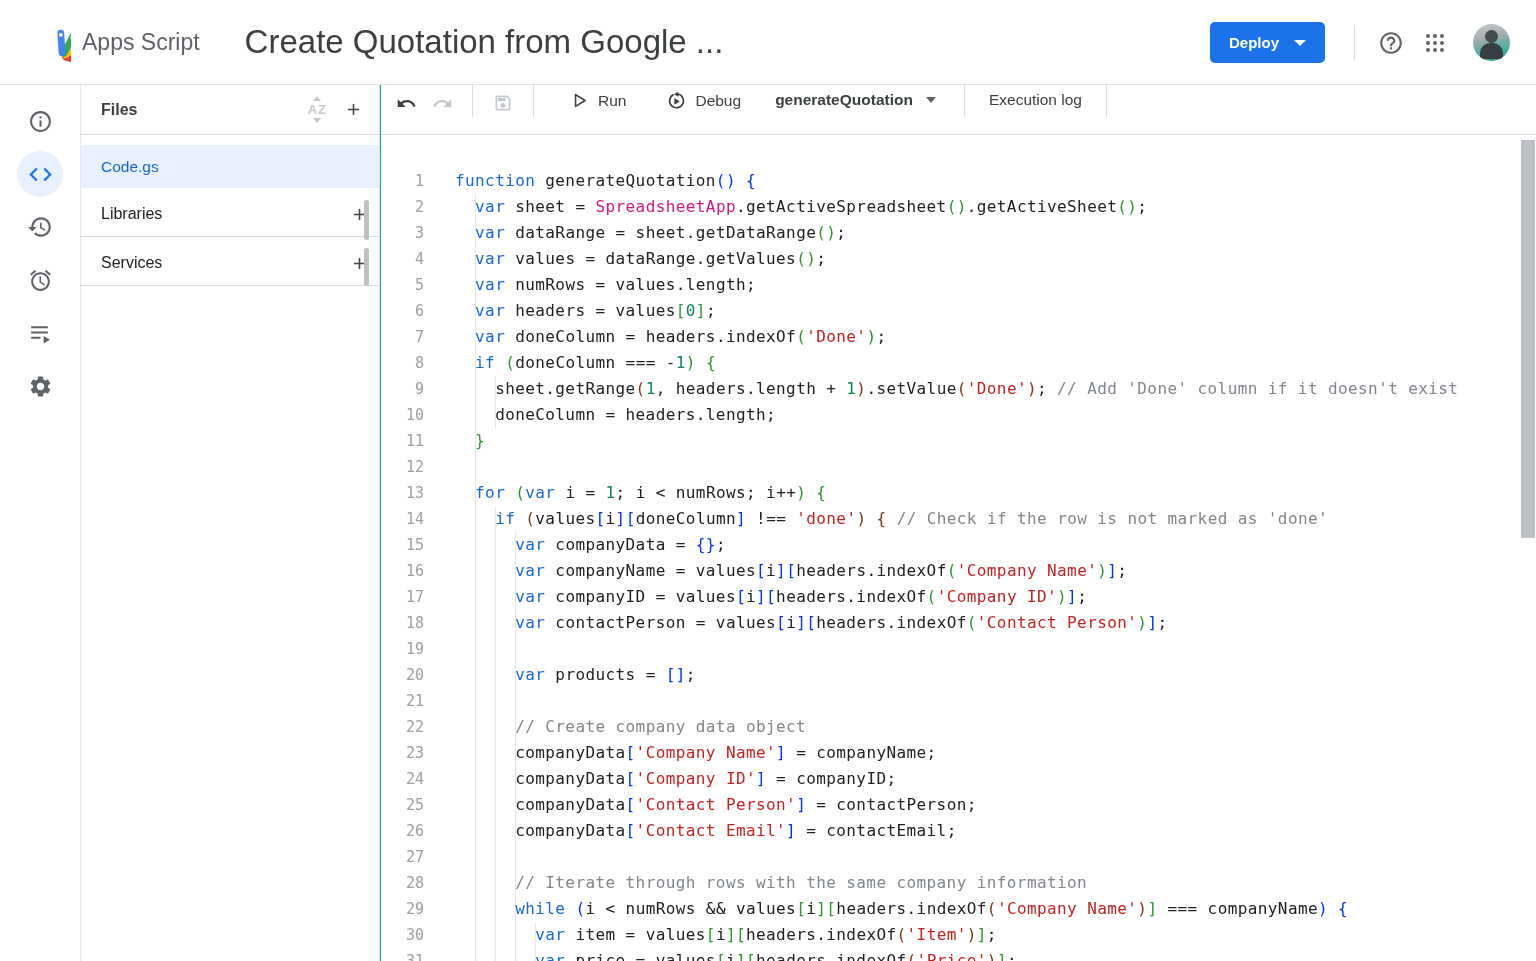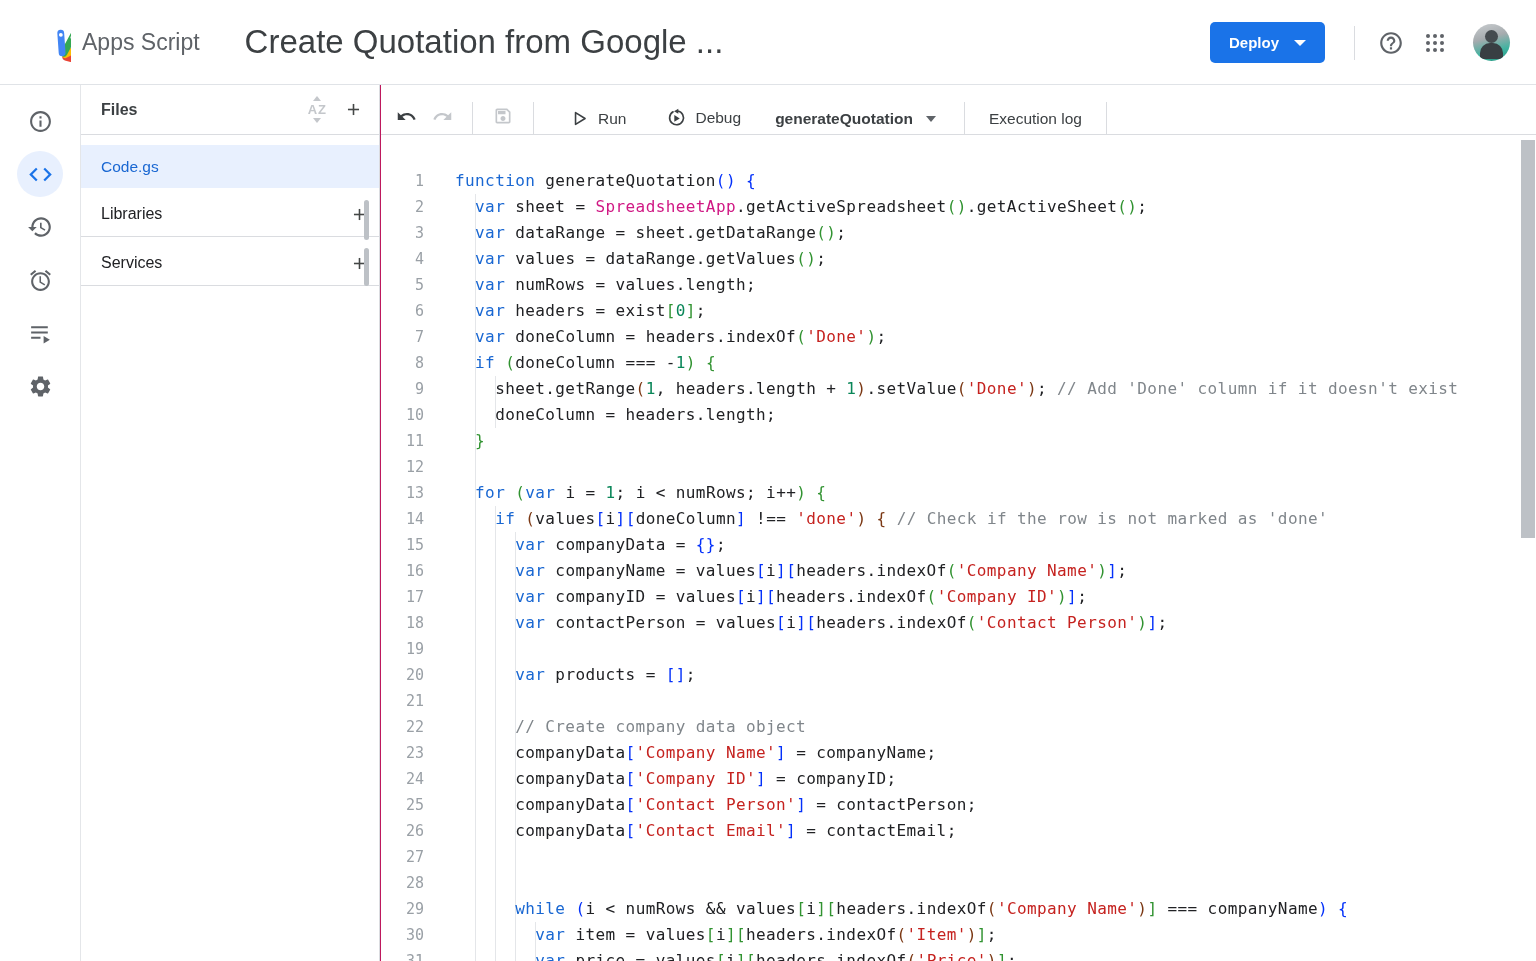--- a/index.html
+++ b/index.html
@@ -1,18 +1,18 @@
 <!DOCTYPE html>
 <html><head>
 <meta charset="utf-8">
 <style>
   * { box-sizing: border-box; margin: 0; padding: 0; }
   html,body { width:1536px; height:961px; overflow:hidden; background:#fff;
               font-family:"Liberation Sans", sans-serif; }
-  .app { position:relative; width:1536px; height:961px; background:#be185d; }
+  .app { position:relative; width:1536px; height:961px; background:#14b8a6; }
 
   
   .topbar { position:absolute; left:0; top:0; width:1536px; height:85px;
             background:#fff; border-bottom:1px solid #e0e3e7; display:flex; align-items:center; }
   .logo-wrap { display:flex; align-items:center; gap:11px; margin-left:33px; cursor:pointer; }
   .product-name { font-size:23px; color:#5f6368; }
   .proj-title { margin-left:45px; font-size:33px; color:#3c4043; white-space:nowrap; }
   .topbar-actions { position:absolute; right:0; top:0; height:85px; display:flex; align-items:center; }
   .deploy-btn { height:41px; padding:0 19px; background:#1a73e8; color:#fff; border:none;
                 border-radius:5px; font-size:15px; font-weight:700; font-family:inherit;
@@ -55,21 +55,21 @@
               font-size:15.5px; color:#3c4043; cursor:pointer; }
   .file-row.active { background:#e8f0fe; color:#1967d2; }
   .section-row { height:49px; display:flex; align-items:center; padding:4px 10px 0 20px;
                  border-bottom:1px solid #dadce0; font-size:16px; color:#202124; cursor:pointer; }
   .section-row:first-of-type { border-top:1px solid #dadce0; margin-top:9px; }
   .section-row .sec-label { flex:1; }
   .fp-scroll { position:absolute; width:5px; border-radius:3px; background:#bdc1c6; left:283px; }
 
   
   .editor-col { position:absolute; left:381px; top:85px; width:1155px; height:876px; background:#fff; }
-  .toolbar { height:50px; border-bottom:1px solid #dadce0; display:flex; align-items:flex-end; }
+  .toolbar { height:50px; border-bottom:1px solid #dadce0; display:flex; align-items:flex-start; }
   .tb-icon-btn { border:none; background:transparent; width:36px; height:36px; display:flex;
                  align-items:center; justify-content:center; cursor:pointer; }
   .tb-div { width:1px; height:32px; background:#dadce0; margin:0 12px; }
   .tb-text-btn { border:none; background:transparent; display:flex; align-items:center; gap:9px;
                  font-family:inherit; font-size:15.5px; color:#3c4043; padding:6px 12px; cursor:pointer; }
   .fn-caret { width:0; height:0; border-left:5.5px solid transparent; border-right:5.5px solid transparent;
               border-top:6px solid #5f6368; margin-left:4px; }
   .disabled svg { opacity:1; }
 
   
@@ -274,21 +274,21 @@
           <div class="guide" style="left: 40px; top: 338px; height: 468px;"></div>
           <div class="guide" style="left: 60px; top: 364px; height: 442px;"></div>
           <div class="guide" style="left: 80px; top: 754px; height: 52px;"></div>
         </div>
       <div class="code-scroll" id="code-lines">
           <div class="code-row"><span class="ln">1</span><span class="cl"><span class="tk">function</span><span> generateQuotation</span><span class="tb1">()</span><span> </span><span class="tb1">{</span></span></div>
           <div class="code-row"><span class="ln">2</span><span class="cl"><span>  </span><span class="tk">var</span><span> sheet = </span><span class="tc">SpreadsheetApp</span><span>.getActiveSpreadsheet</span><span class="tb2">()</span><span>.getActiveSheet</span><span class="tb2">()</span><span>;</span></span></div>
           <div class="code-row"><span class="ln">3</span><span class="cl"><span>  </span><span class="tk">var</span><span> dataRange = sheet.getDataRange</span><span class="tb2">()</span><span>;</span></span></div>
           <div class="code-row"><span class="ln">4</span><span class="cl"><span>  </span><span class="tk">var</span><span> values = dataRange.getValues</span><span class="tb2">()</span><span>;</span></span></div>
           <div class="code-row"><span class="ln">5</span><span class="cl"><span>  </span><span class="tk">var</span><span> numRows = values.length;</span></span></div>
-          <div class="code-row"><span class="ln">6</span><span class="cl"><span>  </span><span class="tk">var</span><span> headers = exist</span><span class="tb2">[</span><span class="tn">0</span><span class="tb2">]</span><span>;</span></span></div>
+          <div class="code-row"><span class="ln">6</span><span class="cl"><span>  </span><span class="tk">var</span><span> headers = values</span><span class="tb2">[</span><span class="tn">0</span><span class="tb2">]</span><span>;</span></span></div>
           <div class="code-row"><span class="ln">7</span><span class="cl"><span>  </span><span class="tk">var</span><span> doneColumn = headers.indexOf</span><span class="tb2">(</span><span class="ts">'Done'</span><span class="tb2">)</span><span>;</span></span></div>
           <div class="code-row"><span class="ln">8</span><span class="cl"><span>  </span><span class="tk">if</span><span> </span><span class="tb2">(</span><span>doneColumn === -</span><span class="tn">1</span><span class="tb2">)</span><span> </span><span class="tb2">{</span></span></div>
           <div class="code-row"><span class="ln">9</span><span class="cl"><span>    sheet.getRange</span><span class="tb3">(</span><span class="tn">1</span><span>, headers.length + </span><span class="tn">1</span><span class="tb3">)</span><span>.setValue</span><span class="tb3">(</span><span class="ts">'Done'</span><span class="tb3">)</span><span>; </span><span class="tm">// Add 'Done' column if it doesn't exist</span></span></div>
           <div class="code-row"><span class="ln">10</span><span class="cl"><span>    doneColumn = headers.length;</span></span></div>
           <div class="code-row"><span class="ln">11</span><span class="cl"><span>  </span><span class="tb2">}</span></span></div>
           <div class="code-row"><span class="ln">12</span><span class="cl"></span></div>
           <div class="code-row"><span class="ln">13</span><span class="cl"><span>  </span><span class="tk">for</span><span> </span><span class="tb2">(</span><span class="tk">var</span><span> i = </span><span class="tn">1</span><span>; i &lt; numRows; i++</span><span class="tb2">)</span><span> </span><span class="tb2">{</span></span></div>
           <div class="code-row"><span class="ln">14</span><span class="cl"><span>    </span><span class="tk">if</span><span> </span><span class="tb3">(</span><span>values</span><span class="tb1">[</span><span>i</span><span class="tb1">][</span><span>doneColumn</span><span class="tb1">]</span><span> !== </span><span class="ts">'done'</span><span class="tb3">)</span><span> </span><span class="tb3">{</span><span> </span><span class="tm">// Check if the row is not marked as 'done'</span></span></div>
           <div class="code-row"><span class="ln">15</span><span class="cl"><span>      </span><span class="tk">var</span><span> companyData = </span><span class="tb1">{}</span><span>;</span></span></div>
           <div class="code-row"><span class="ln">16</span><span class="cl"><span>      </span><span class="tk">var</span><span> companyName = values</span><span class="tb1">[</span><span>i</span><span class="tb1">][</span><span>headers.indexOf</span><span class="tb2">(</span><span class="ts">'Company Name'</span><span class="tb2">)</span><span class="tb1">]</span><span>;</span></span></div>
@@ -296,21 +296,21 @@
           <div class="code-row"><span class="ln">18</span><span class="cl"><span>      </span><span class="tk">var</span><span> contactPerson = values</span><span class="tb1">[</span><span>i</span><span class="tb1">][</span><span>headers.indexOf</span><span class="tb2">(</span><span class="ts">'Contact Person'</span><span class="tb2">)</span><span class="tb1">]</span><span>;</span></span></div>
           <div class="code-row"><span class="ln">19</span></div>
           <div class="code-row"><span class="ln">20</span><span class="cl"><span>      </span><span class="tk">var</span><span> products = </span><span class="tb1">[]</span><span>;</span></span></div>
           <div class="code-row"><span class="ln">21</span><span class="cl"></span></div>
           <div class="code-row"><span class="ln">22</span><span class="cl"><span>      </span><span class="tm">// Create company data object</span></span></div>
           <div class="code-row"><span class="ln">23</span><span class="cl"><span>      companyData</span><span class="tb1">[</span><span class="ts">'Company Name'</span><span class="tb1">]</span><span> = companyName;</span></span></div>
           <div class="code-row"><span class="ln">24</span><span class="cl"><span>      companyData</span><span class="tb1">[</span><span class="ts">'Company ID'</span><span class="tb1">]</span><span> = companyID;</span></span></div>
           <div class="code-row"><span class="ln">25</span><span class="cl"><span>      companyData</span><span class="tb1">[</span><span class="ts">'Contact Person'</span><span class="tb1">]</span><span> = contactPerson;</span></span></div>
           <div class="code-row"><span class="ln">26</span><span class="cl"><span>      companyData</span><span class="tb1">[</span><span class="ts">'Contact Email'</span><span class="tb1">]</span><span> = contactEmail;</span></span></div>
           <div class="code-row"><span class="ln">27</span><span class="cl"></span></div>
-          <div class="code-row"><span class="ln">28</span><span class="cl"><span>      </span></span></div>
+          <div class="code-row"><span class="ln">28</span><span class="cl"><span>      </span><span class="tm">// Iterate through rows with the same company information</span></span></div>
           <div class="code-row"><span class="ln">29</span><span class="cl"><span>      </span><span class="tk">while</span><span> </span><span class="tb1">(</span><span>i &lt; numRows &amp;&amp; values</span><span class="tb2">[</span><span>i</span><span class="tb2">][</span><span>headers.indexOf</span><span class="tb3">(</span><span class="ts">'Company Name'</span><span class="tb3">)</span><span class="tb2">]</span><span> === companyName</span><span class="tb1">)</span><span> </span><span class="tb1">{</span></span></div>
           <div class="code-row"><span class="ln">30</span><span class="cl"><span>        </span><span class="tk">var</span><span> item = values</span><span class="tb2">[</span><span>i</span><span class="tb2">][</span><span>headers.indexOf</span><span class="tb3">(</span><span class="ts">'Item'</span><span class="tb3">)</span><span class="tb2">]</span><span>;</span></span></div>
           <div class="code-row"><span class="ln">31</span><span class="cl"><span>        </span><span class="tk">var</span><span> price = values</span><span class="tb2">[</span><span>i</span><span class="tb2">][</span><span>headers.indexOf</span><span class="tb3">(</span><span class="ts">'Price'</span><span class="tb3">)</span><span class="tb2">]</span><span>;</span></span></div>
         </div>
       <div class="ed-scrollbar"></div>
     </div>
   </section>
 
 </div>
 

